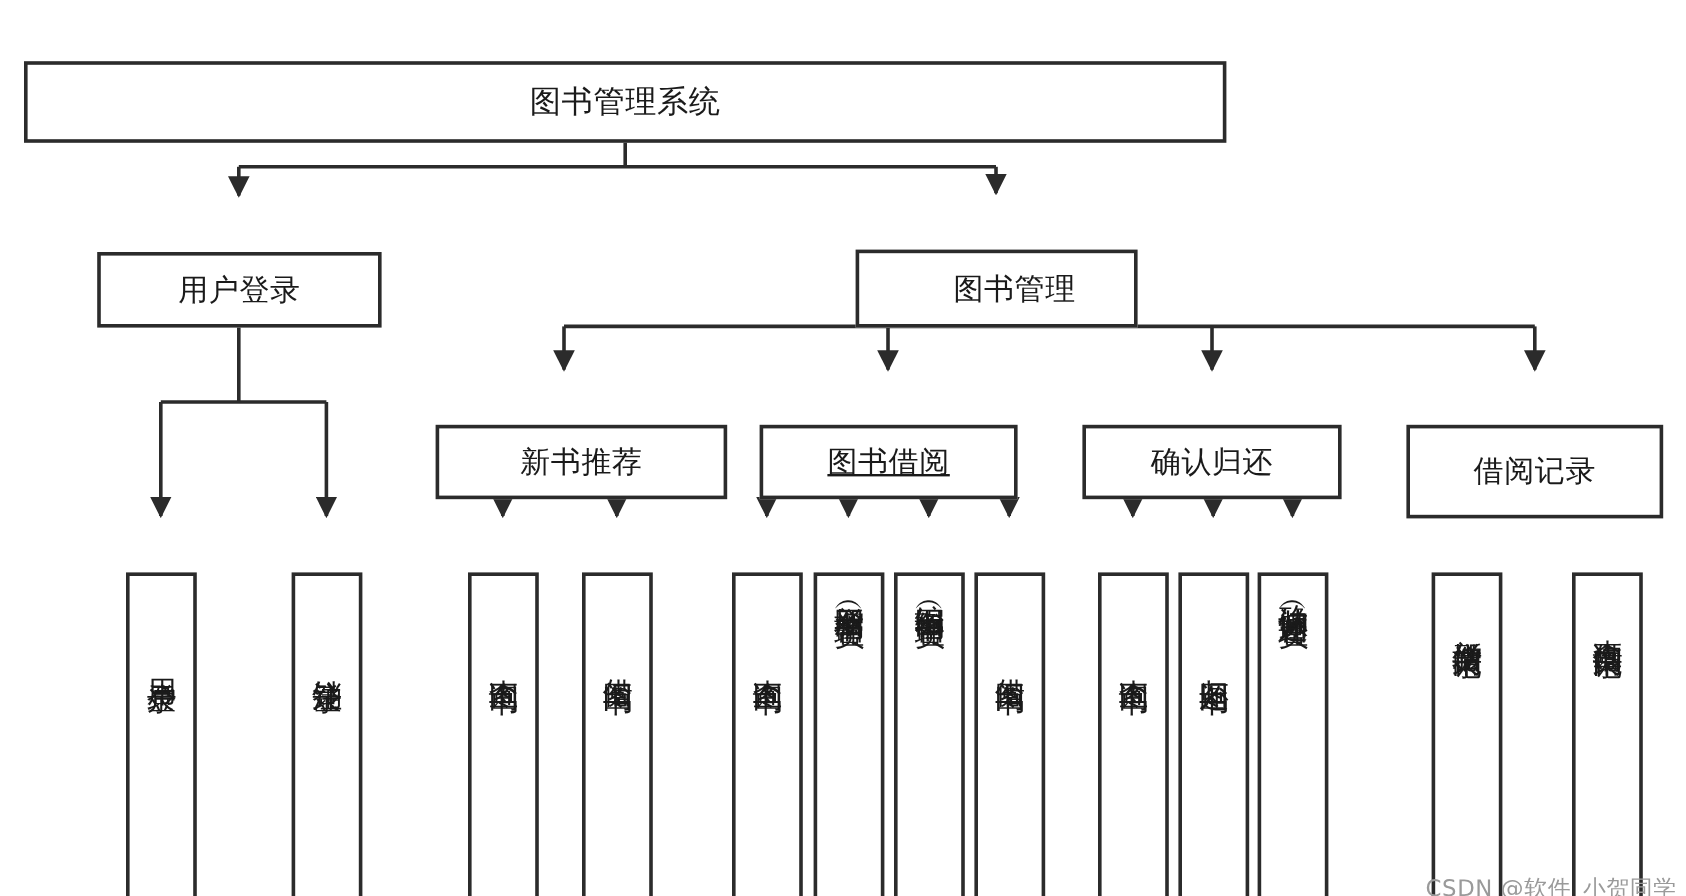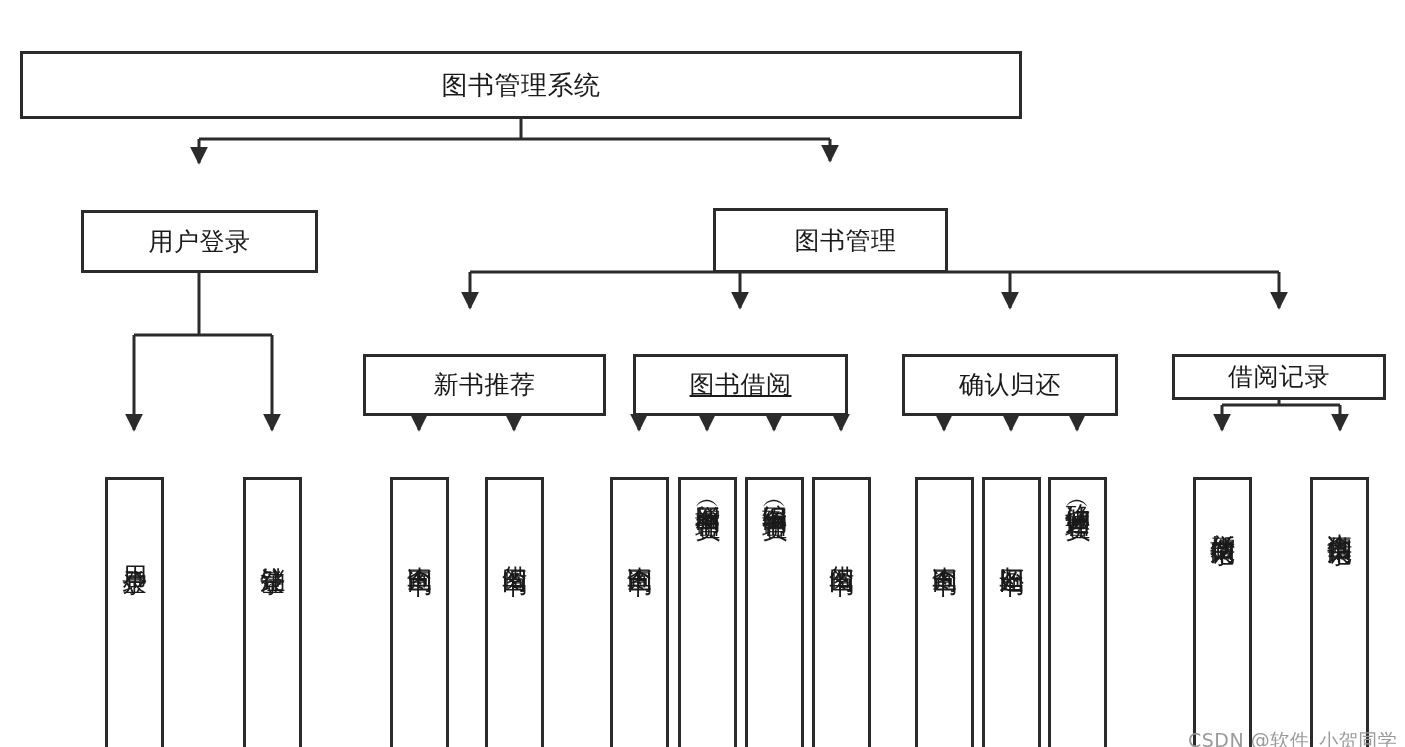--- a/index.html
+++ b/index.html
@@ -143,21 +143,21 @@
   </div>
 
   <div class="node horizontal" style="left:633px; top:314px; width:215px; height:62px;text-decoration:underline;">
     <span class="label">图书借阅</span>
   </div>
 
   <div class="node horizontal" style="left:902px; top:314px; width:216px; height:62px;">
     <span class="label">确认归还</span>
   </div>
 
-  <div class="node horizontal" style="left:1172px; top:314px; width:214px; height:46px;">
+  <div class="node horizontal" style="left:1172px; top:314px; width:214px; height:78px;">
     <span class="label">借阅记录</span>
   </div>
 
   <div class="node vertical" style="left:105px; top:437px; width:59px; height:296px; padding-top:66px;">
     <span class="label">用户登录</span>
   </div>
 
   <div class="node vertical" style="left:243px; top:437px; width:59px; height:296px; padding-top:66px;">
     <span class="label">注销登录</span>
   </div>

